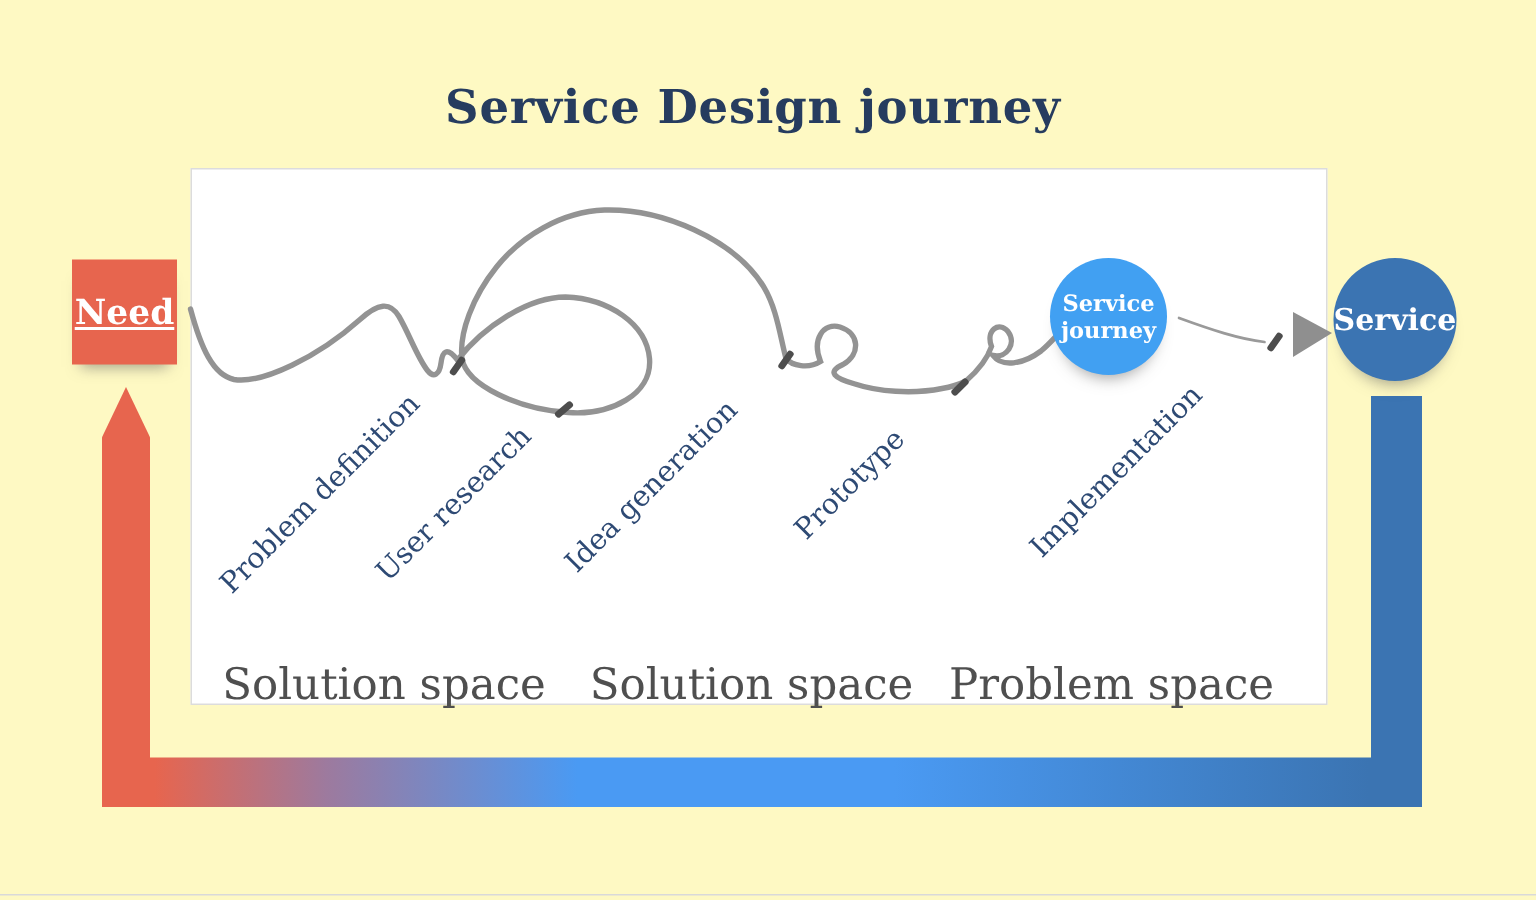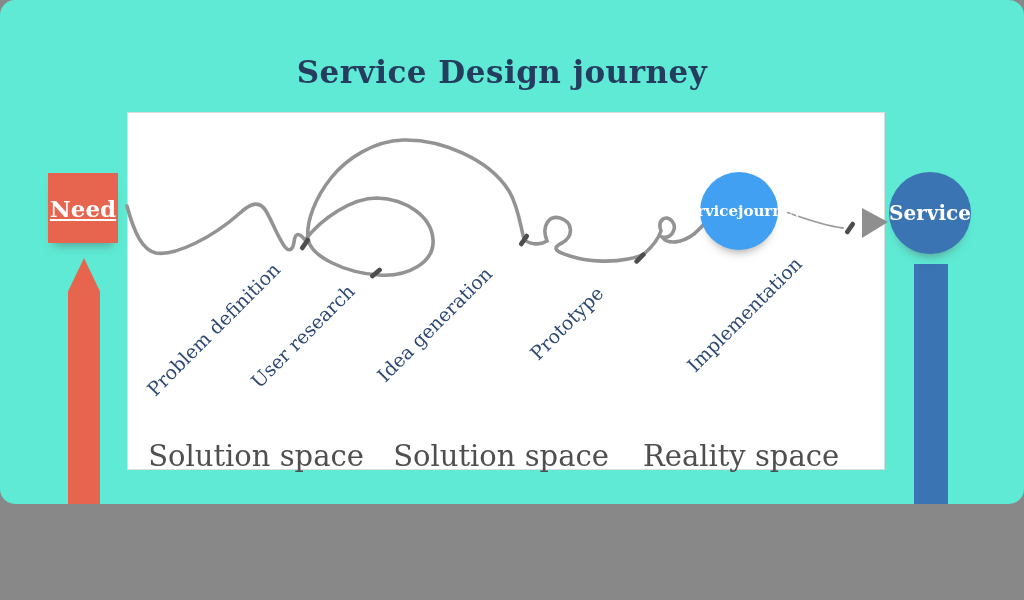--- a/index.html
+++ b/index.html
@@ -9,21 +9,21 @@
     --bright-blue:#4a9af3;
     --navy:#263c5f;
     --label-navy:#2e4a74;
     --space-gray:#4f4f4f;
     --line-gray:#939393;
     --knot-gray:#4d4d4d;
   }
   *{margin:0;padding:0;box-sizing:border-box;}
   body{background:#888;display:flex;justify-content:center;align-items:flex-start;font-family:"DejaVu Serif",serif;}
   .slide{
-    position:relative;width:1024px;height:504px;background:#5eead4;overflow:hidden;border-radius:15px;
+    position:relative;width:1024px;height:600px;background:#fef9c3;overflow:hidden;
   }
   .slide-edge{position:absolute;left:0;right:0;top:596px;height:1px;background:#d9d9d9;}
   .title{
     position:absolute;top:54px;left:0;right:20px;text-align:center;
     font-size:31px;font-weight:700;color:var(--navy);letter-spacing:.5px;
   }
   .panel{
     position:absolute;left:127px;top:112px;width:758px;height:358px;
     background:#fff;border:1px solid #dcdcdc;
   }
@@ -35,21 +35,21 @@
   .need-box{
     position:absolute;left:48px;top:173px;width:70px;height:70px;
     background:var(--accent-orange);color:#fff;
     display:flex;align-items:center;justify-content:center;
     font-size:23px;font-weight:700;
     box-shadow:0 8px 9px -6px rgba(90,90,90,.55);
     text-decoration:underline;
   }
   .circle{
     position:absolute;border-radius:50%;color:#fff;font-weight:700;
-    display:flex;flex-direction:row;align-items:center;justify-content:center;
+    display:flex;flex-direction:column;align-items:center;justify-content:center;
     text-align:center;box-shadow:0 9px 10px -7px rgba(90,90,90,.55);
   }
   .solution-circle{left:700px;top:172px;width:78px;height:78px;background:var(--solution-blue);font-size:15px;line-height:1.2;}
   .service-circle{left:889px;top:172px;width:82px;height:82px;background:var(--service-blue);font-size:20px;}
   .stage{
     position:absolute;color:var(--label-navy);font-size:19px;line-height:22px;white-space:nowrap;
     transform:rotate(-45deg);transform-origin:0 100%;
   }
   .stage.s1{left:158px;top:378px;}
   .stage.s2{left:262px;top:370px;}
@@ -148,17 +148,17 @@
   </div>
 
   <div class="stage s1">Problem definition</div>
   <div class="stage s2">User research</div>
   <div class="stage s3">Idea generation</div>
   <div class="stage s4">Prototype</div>
   <div class="stage s5">Implementation</div>
 
   <div class="space-label p1">Solution space</div>
   <div class="space-label p2">Solution space</div>
-  <div class="space-label p3">Reality space</div>
+  <div class="space-label p3">Problem space</div>
 
 
   <div class="slide-edge"></div>
 </div>
 
 </body></html>

